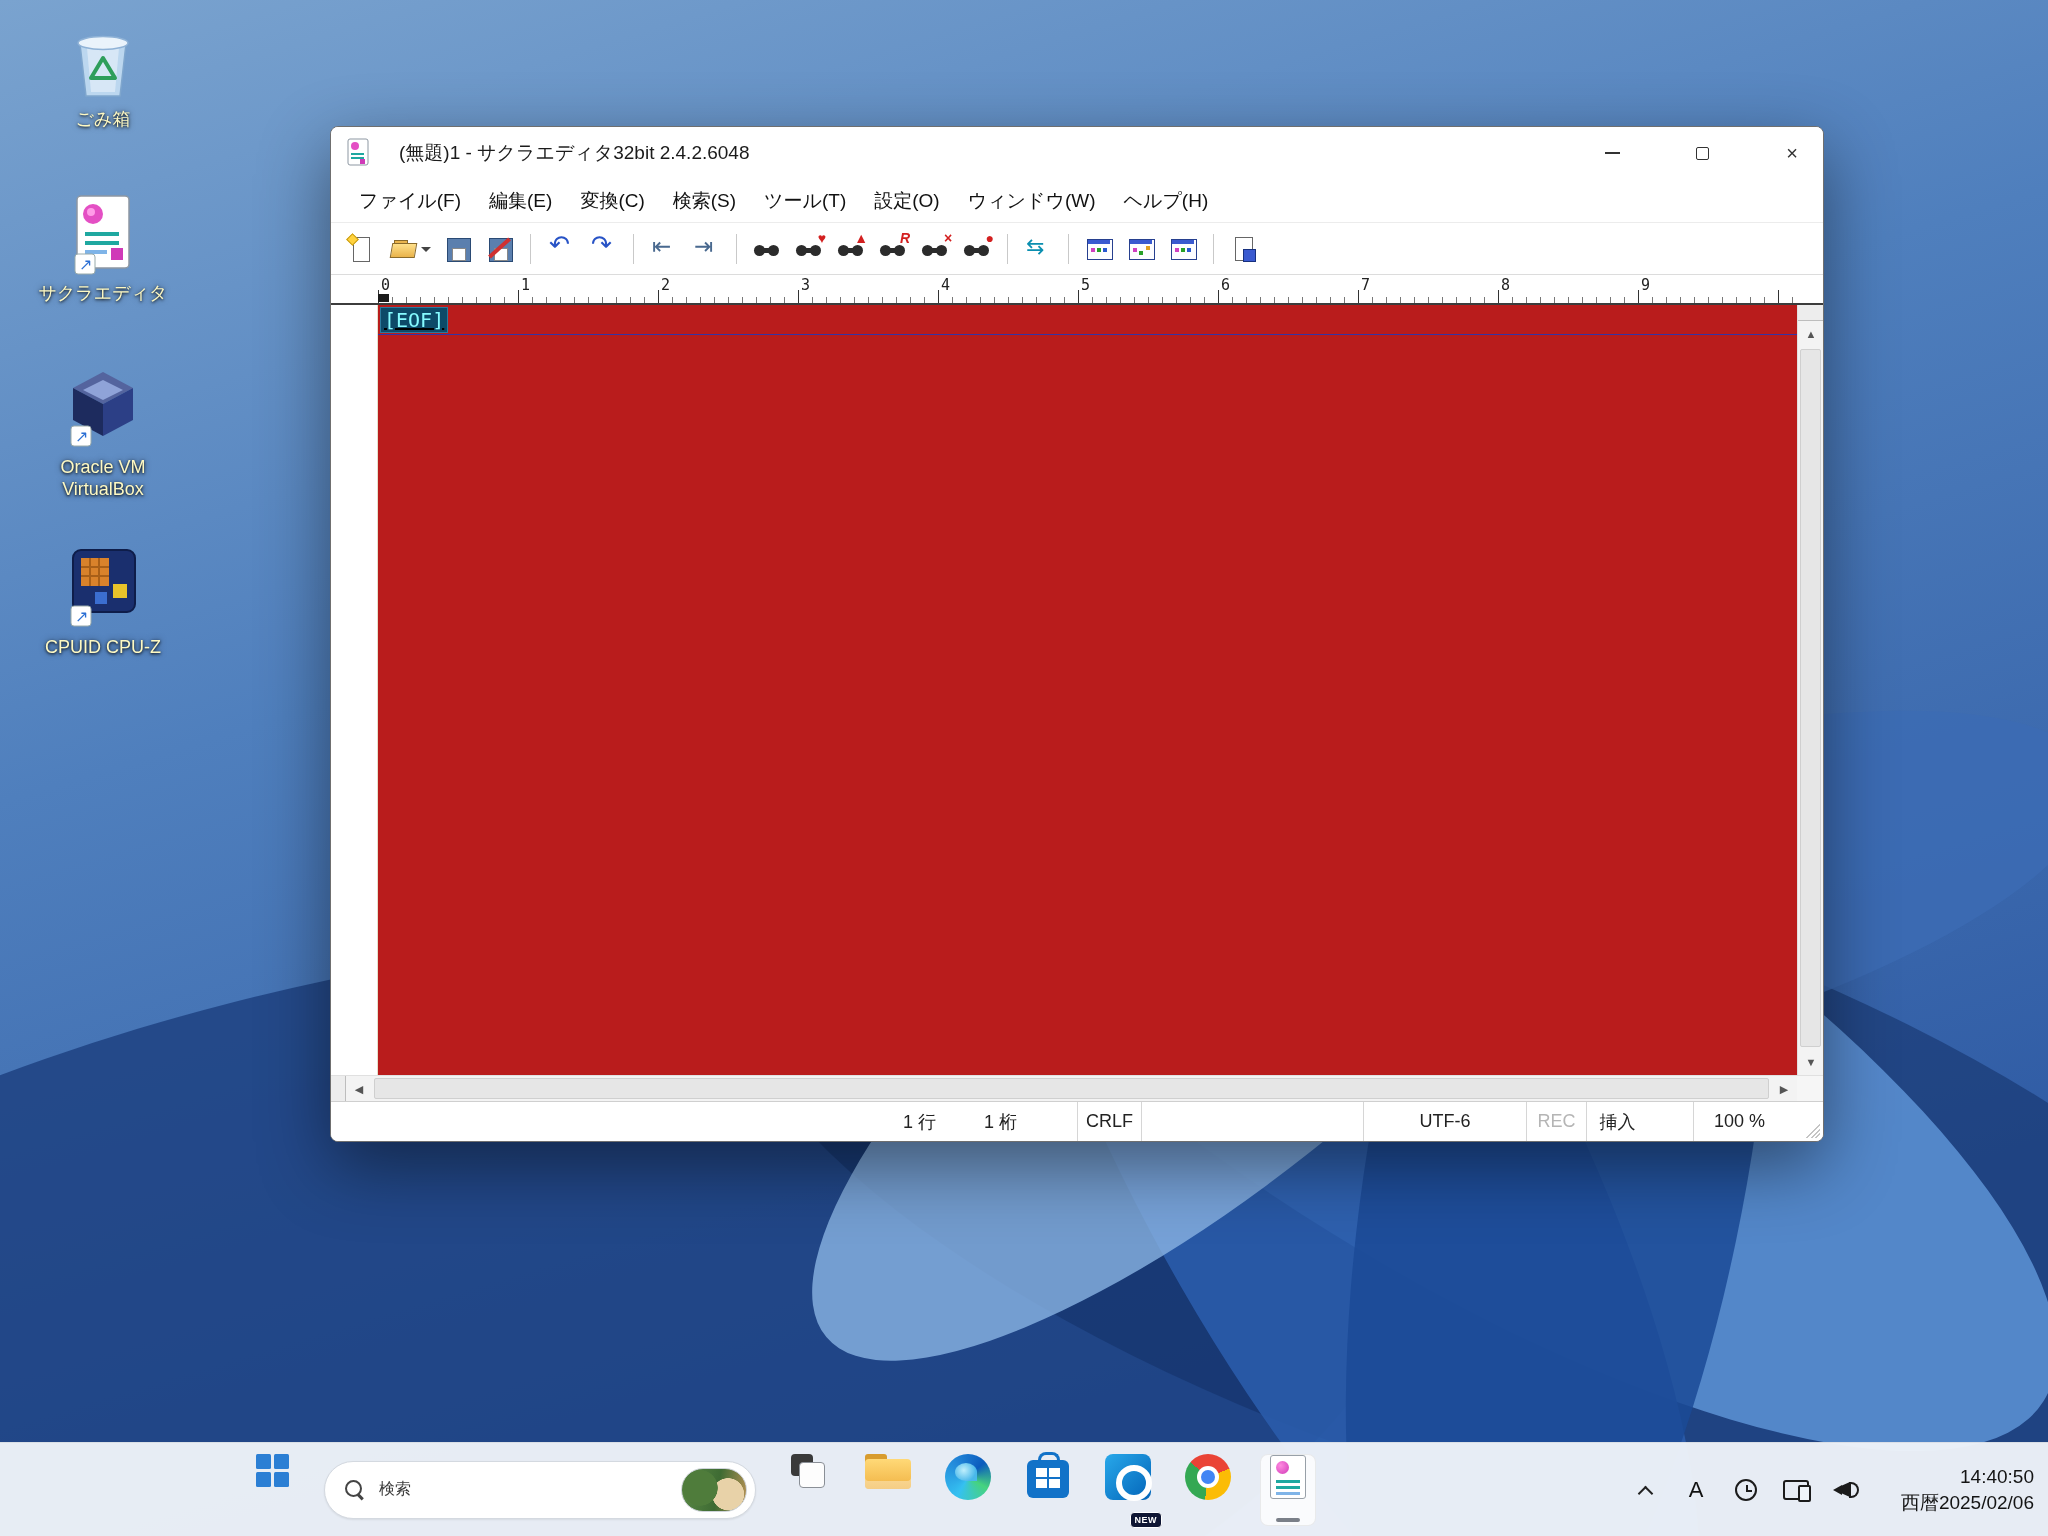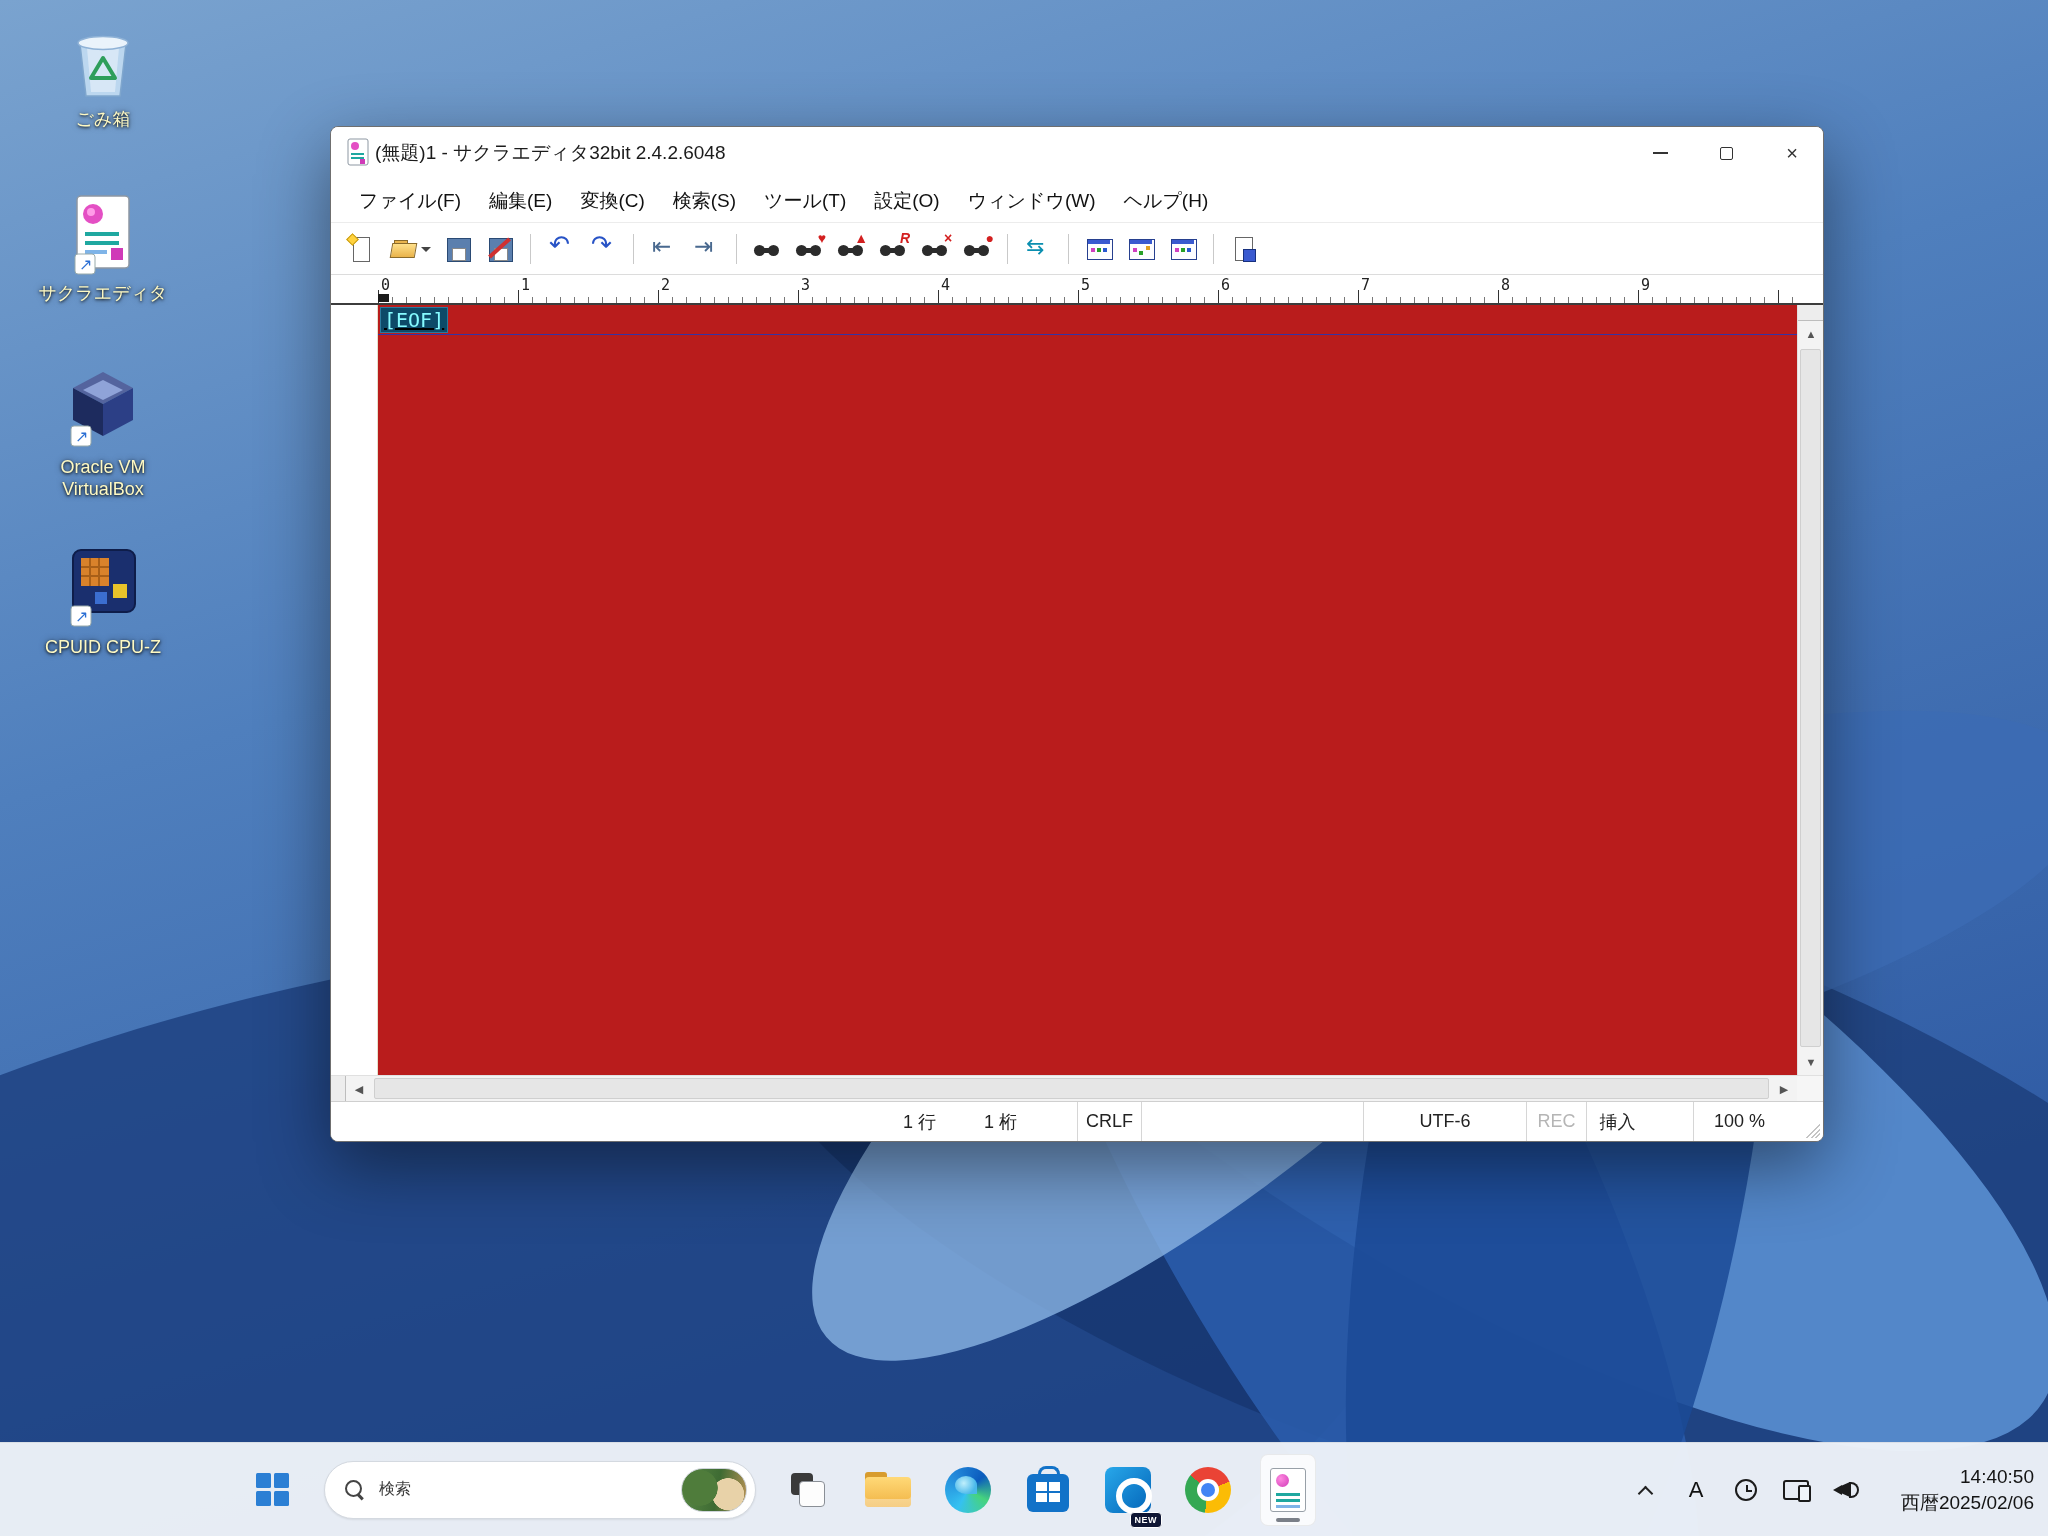--- a/index.html
+++ b/index.html
@@ -8,21 +8,21 @@
   .wallpaper { position:absolute; left:0; top:0; z-index:0; }
 
   
   .dicon { position:absolute; left:28px; width:150px; display:flex; flex-direction:column; align-items:center; gap:7px; z-index:1; cursor:default; }
   .dlabel { color:#fef9c3; font-size:18px; line-height:1.2; text-align:center; text-shadow:0 1px 3px rgba(0,0,0,.95),0 0 6px rgba(0,0,0,.5); max-width:145px; }
 
   
   .win { position:absolute; left:330px; top:126px; width:1494px; height:1016px; z-index:5;
          background:#fff; border:1px solid #6f6f6f; border-radius:8px; overflow:hidden;
          box-shadow:0 24px 70px rgba(0,0,0,.45); display:flex; flex-direction:column; }
-  .titlebar { height:52px; display:flex; align-items:center; padding-left:16px; gap:4px; background:#fff; }
+  .titlebar { height:52px; display:flex; align-items:center; padding-left:16px; gap:28px; background:#fff; }
   .title-text { font-size:19px; color:#1b1b1b; flex:1; white-space:nowrap; overflow:hidden; }
   .winbtn { width:62px; height:52px; display:flex; align-items:center; justify-content:center; color:#333; }
   .winbtn .min { width:15px; height:1.5px; background:#333; display:block; }
   .winbtn .max { width:13px; height:13px; border:1.5px solid #333; border-radius:2px; display:block; }
   .winbtn.close { font-size:20px; }
 
   .menubar { height:44px; display:flex; align-items:center; padding-left:14px; border-bottom:1px solid #ececec; }
   .menu-item { font-size:19px; color:#111; padding:6px 14px; }
 
   .toolbar { height:52px; display:flex; align-items:center; padding-left:10px; gap:4px; border-bottom:1px solid #dcdcdc; }
@@ -93,21 +93,21 @@
   .seg-ins { width:62px; }
   .seg-zoom { width:92px;margin-left:45px; }
   .seg-grip { width:38px; border-left:none; position:relative; }
   .grip { position:absolute; right:3px; bottom:3px; width:14px; height:14px;
           background:linear-gradient(135deg,transparent 0 50%,#c4c4c4 50% 56%,transparent 56% 66%,#c4c4c4 66% 72%,transparent 72% 82%,#c4c4c4 82% 88%,transparent 88%); }
 
   
   .taskbar { position:absolute; left:0; right:0; bottom:0; height:94px; z-index:10;
              background:rgba(239,244,249,.96); border-top:1px solid rgba(0,0,0,.06); }
   .tb-apps { position:absolute; left:244px; top:0; bottom:0; display:flex; align-items:center; gap:24px; }
-  .tb-btn { width:56px; height:72px; display:flex; align-items:center; justify-content:center; border-radius:8px; position:relative;text-decoration:underline; }
+  .tb-btn { width:56px; height:72px; display:flex; align-items:flex-start; justify-content:center; border-radius:8px; position:relative;text-decoration:underline; }
   .tb-btn.active { background:rgba(255,255,255,.78); border:1px solid rgba(0,0,0,.07); }
   .tb-btn.active::after { content:""; position:absolute; bottom:3px; left:50%; transform:translateX(-50%); width:24px; height:4px; border-radius:2px; background:#7a7f88; }
 
   .win-logo { display:grid; grid-template-columns:15px 15px; grid-template-rows:15px 15px; gap:3px; }
   .win-logo i { background:#2b7fd4; border-radius:1.5px; }
 
   .searchbox { width:432px; height:58px; background:#fff; border:1px solid #d4d9e0; border-radius:29px;
                display:flex; align-items:center; padding:0 8px 0 20px; gap:14px; box-shadow:0 1px 2px rgba(0,0,0,.08); }
   .search-label { font-size:16px; color:#3c3c3c; flex:1; }
   .mag { width:20px; height:20px; position:relative; }

